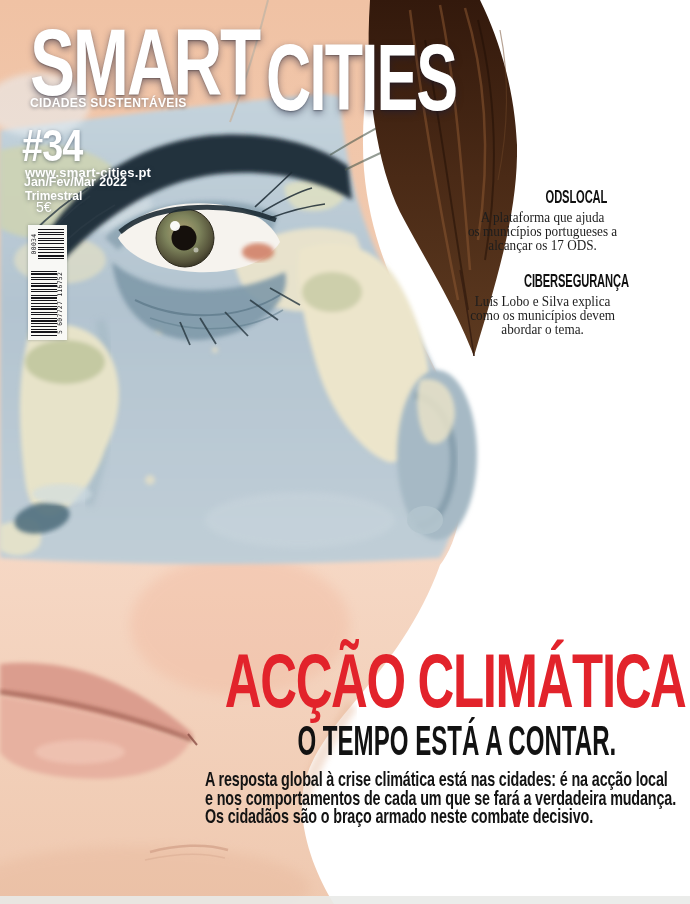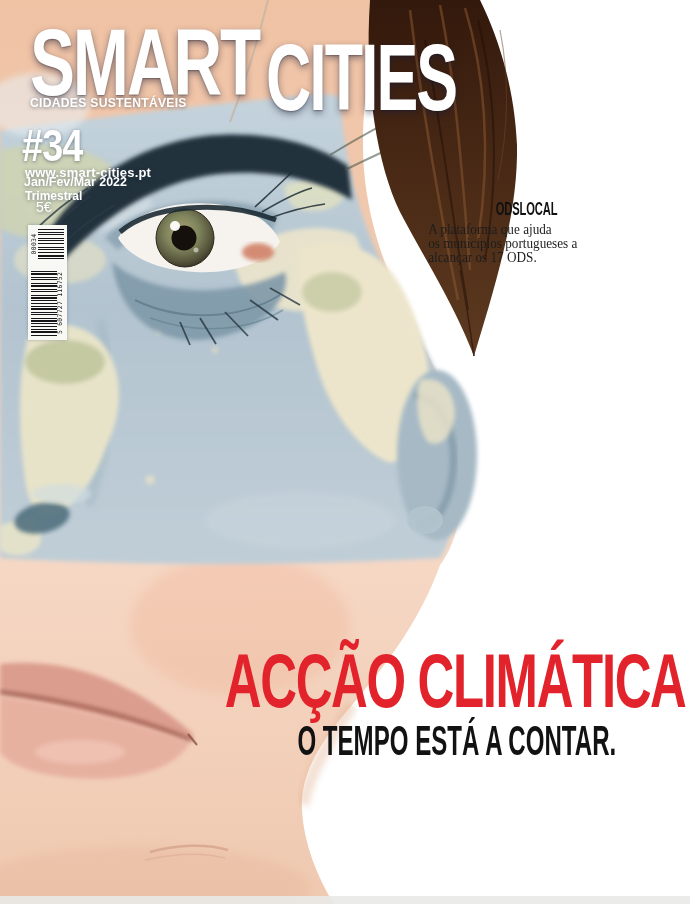--- a/index.html
+++ b/index.html
@@ -47,21 +47,21 @@
      #15151a 0 1px,#f8f8f5 1px 2.6px,#15151a 2.6px 4.6px,#f8f8f5 4.6px 5.6px,
      #15151a 5.6px 6.6px,#f8f8f5 6.6px 9.2px,#15151a 9.2px 10.2px,#f8f8f5 10.2px 11.6px);}
   .bc-num{font-family:"DejaVu Sans Mono",monospace;font-size:6.4px;line-height:7px;
     color:#15151a;text-align:center;letter-spacing:.3px;white-space:nowrap;}
   .bc-addon{width:30px;display:flex;flex-direction:column;}
   .bc-addon-bars{flex:1;background:repeating-linear-gradient(90deg,
      #15151a 0 1px,#f8f8f5 1px 2.4px,#15151a 2.4px 3.6px,#f8f8f5 3.6px 6.4px,
      #15151a 6.4px 7.4px,#f8f8f5 7.4px 8.8px);}
 
   
-  .teasers{position:absolute;right:33px;top:201px;width:260px;text-align:left;color:#161616;}
+  .teasers{position:absolute;right:33px;top:189px;width:260px;text-align:center;color:#161616;}
   .teaser{margin-bottom:21px;}
   .teaser h3{
     margin:0 0 4px;font-size:18px;line-height:17px;font-weight:bold;letter-spacing:-.2px;
     transform:scaleX(.62);transform-origin:100% 0;white-space:nowrap;color:#101010;
   }
   .teaser .tline{
     font-family:"Liberation Serif",serif;font-size:15px;line-height:14px;color:#1d1d1d;
     transform:scaleX(.88);transform-origin:100% 0;white-space:nowrap;
   }
   .teaser .tline em{font-style:italic;}
@@ -262,20 +262,31 @@
     </div>
   </div>
 
   <div class="teasers">
     <div class="teaser">
       <h3>ODSLOCAL</h3>
       <div class="tline">A plataforma que ajuda</div>
       <div class="tline">os municípios portugueses a</div>
       <div class="tline">alcançar os 17 ODS.</div>
     </div>
+    <div class="teaser">
+      <h3>CIBERSEGURANÇA</h3>
+      <div class="tline">Luís Lobo e Silva explica</div>
+      <div class="tline">como os municípios devem</div>
+      <div class="tline">abordar o tema.</div>
+    </div>
   </div>
 
   <div class="headline">
     <div class="headline-main">ACÇÃO CLIMÁTICA</div>
     <div class="headline-sub">O TEMPO ESTÁ A CONTAR.</div>
+    <div class="deck">
+      <div class="deck-line">A resposta global à crise climática está nas cidades: é na acção local</div>
+      <div class="deck-line">e nos comportamentos de cada um que se fará a verdadeira mudança.</div>
+      <div class="deck-line">Os cidadãos são o braço armado neste combate decisivo.</div>
+    </div>
   </div>
 
 </div>
 
 </body></html>

